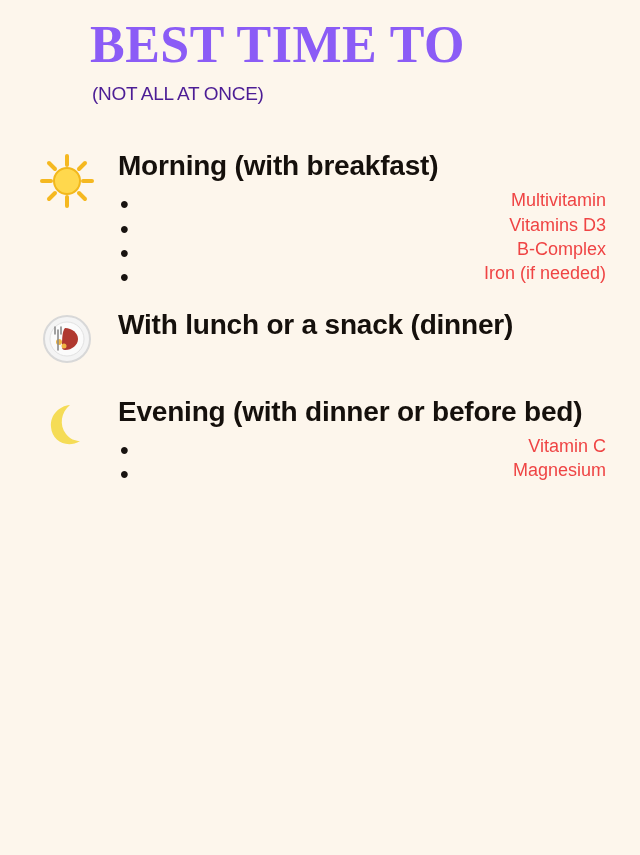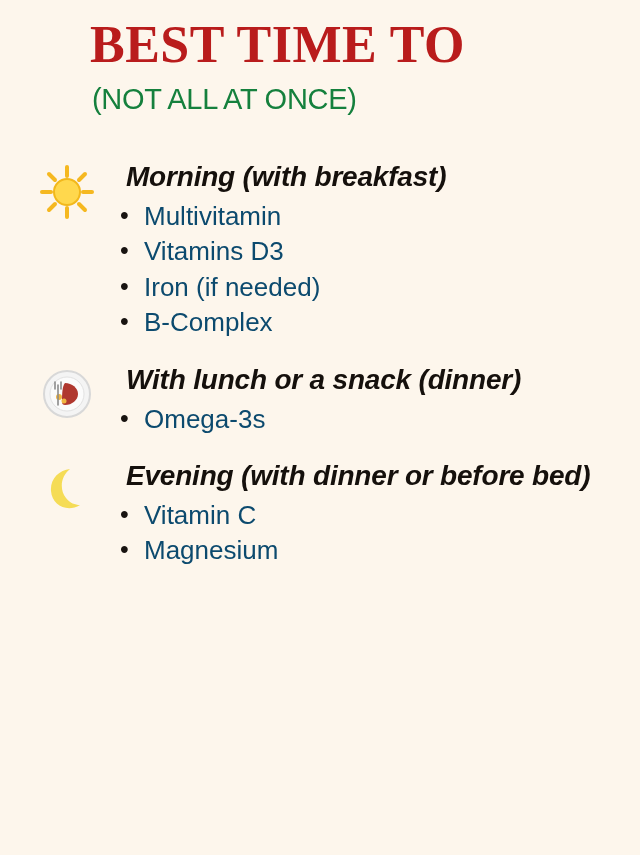--- a/index.html
+++ b/index.html
@@ -21,34 +21,34 @@
     background: #fdf6ec;
     box-sizing: border-box;
     padding: 18px 24px 0 24px;
   }
   .headline {
     font-family: "Liberation Serif", serif;
     font-weight: bold;
     font-size: 52px;
     line-height: 1.02;
     letter-spacing: 0.5px;
-    color: #b91c1c;
+    color: #8b5cf6;
     margin: 0 0 0 66px;
     text-transform: uppercase;
   }
   .headline .line {
     display: block;
     white-space: nowrap;
   }
   .subhead {
     font-family: "Liberation Sans", sans-serif;
-    font-size: 29px;
+    font-size: 19px;
     font-weight: 400;
     letter-spacing: -0.3px;
-    color: #15803d;
+    color: #4c1d95;
     margin: 12px 0 0 68px;
   }
   .sections {
     margin-top: 44px;
   }
   .section {
     display: flex;
     align-items: flex-start;
     margin-bottom: 22px;
   }
@@ -64,34 +64,34 @@
   .sec-body {
     flex: 1;
     padding-right: 10px;
   }
   .sec-title {
     font-size: 28px;
     font-weight: bold;
     line-height: 1.18;
     letter-spacing: -0.2px;
     color: #15100c;
-    margin: 0 0 6px 16px;
-    font-style: italic;
+    margin: 0 0 6px 8px;
   }
   .sec-list {
     list-style: none;
     margin: 0;
     padding: 0;
   }
   .sec-list li {
-    font-size: 26px;
+    font-size: 18px;
     line-height: 1.36;
-    color: #0c4a6e;
+    color: #ef4444;
     position: relative;
     padding-left: 34px;
+    text-align: right;
   }
   .sec-list li::before {
     content: "\2022";
     position: absolute;
     left: 10px;
     top: -1px;
     font-size: 25px;
     color: #181310;
   }
 </style>
@@ -122,22 +122,22 @@
             <line x1="16" y1="40" x2="10" y2="46"></line>
           </g>
           <circle cx="28" cy="28" r="13" fill="#ffd84d" stroke="#f2b81c" stroke-width="2"></circle>
         </svg>
       </div>
       <div class="sec-body">
         <div class="sec-title">Morning (with breakfast)</div>
         <ul class="sec-list">
           <li>Multivitamin</li>
           <li>Vitamins D3</li>
+          <li>B-Complex</li>
           <li>Iron (if needed)</li>
-          <li>B-Complex</li>
         </ul>
       </div>
     </div>
 
     <div class="section">
       <div class="sec-icon">
         <svg width="54" height="54" viewBox="0 0 54 54" aria-hidden="true">
           <circle cx="27" cy="27" r="23" fill="#f4f4f4" stroke="#d8d8d8" stroke-width="2"></circle>
           <circle cx="27" cy="27" r="17" fill="#fbfbfb" stroke="#e2e2e2" stroke-width="1"></circle>
           <path d="M25 16c7 0 13 5 13 11s-6 11-13 11c-2 0-3-1-3-3 0-6 0-16 3-19z" fill="#b0382f"></path>
@@ -146,21 +146,20 @@
           <g stroke="#8b8b8b" stroke-width="1.6" stroke-linecap="round">
             <line x1="18" y1="18" x2="18" y2="38"></line>
             <line x1="15" y1="15" x2="15" y2="22"></line>
             <line x1="21" y1="15" x2="21" y2="22"></line>
           </g>
         </svg>
       </div>
       <div class="sec-body">
         <div class="sec-title">With lunch or a snack (dinner)</div>
         <ul class="sec-list">
-          <li>Omega-3s</li>
         </ul>
       </div>
     </div>
 
     <div class="section">
       <div class="sec-icon">
         <svg width="56" height="56" viewBox="0 0 56 56" aria-hidden="true">
           <path d="M41 42C28 50 13 42 12 28 11 16 20 7 31 6c-9 7-11 20-4 29 4 5 9 7 14 7z" fill="#f5dc56"></path>
         </svg>
       </div>

